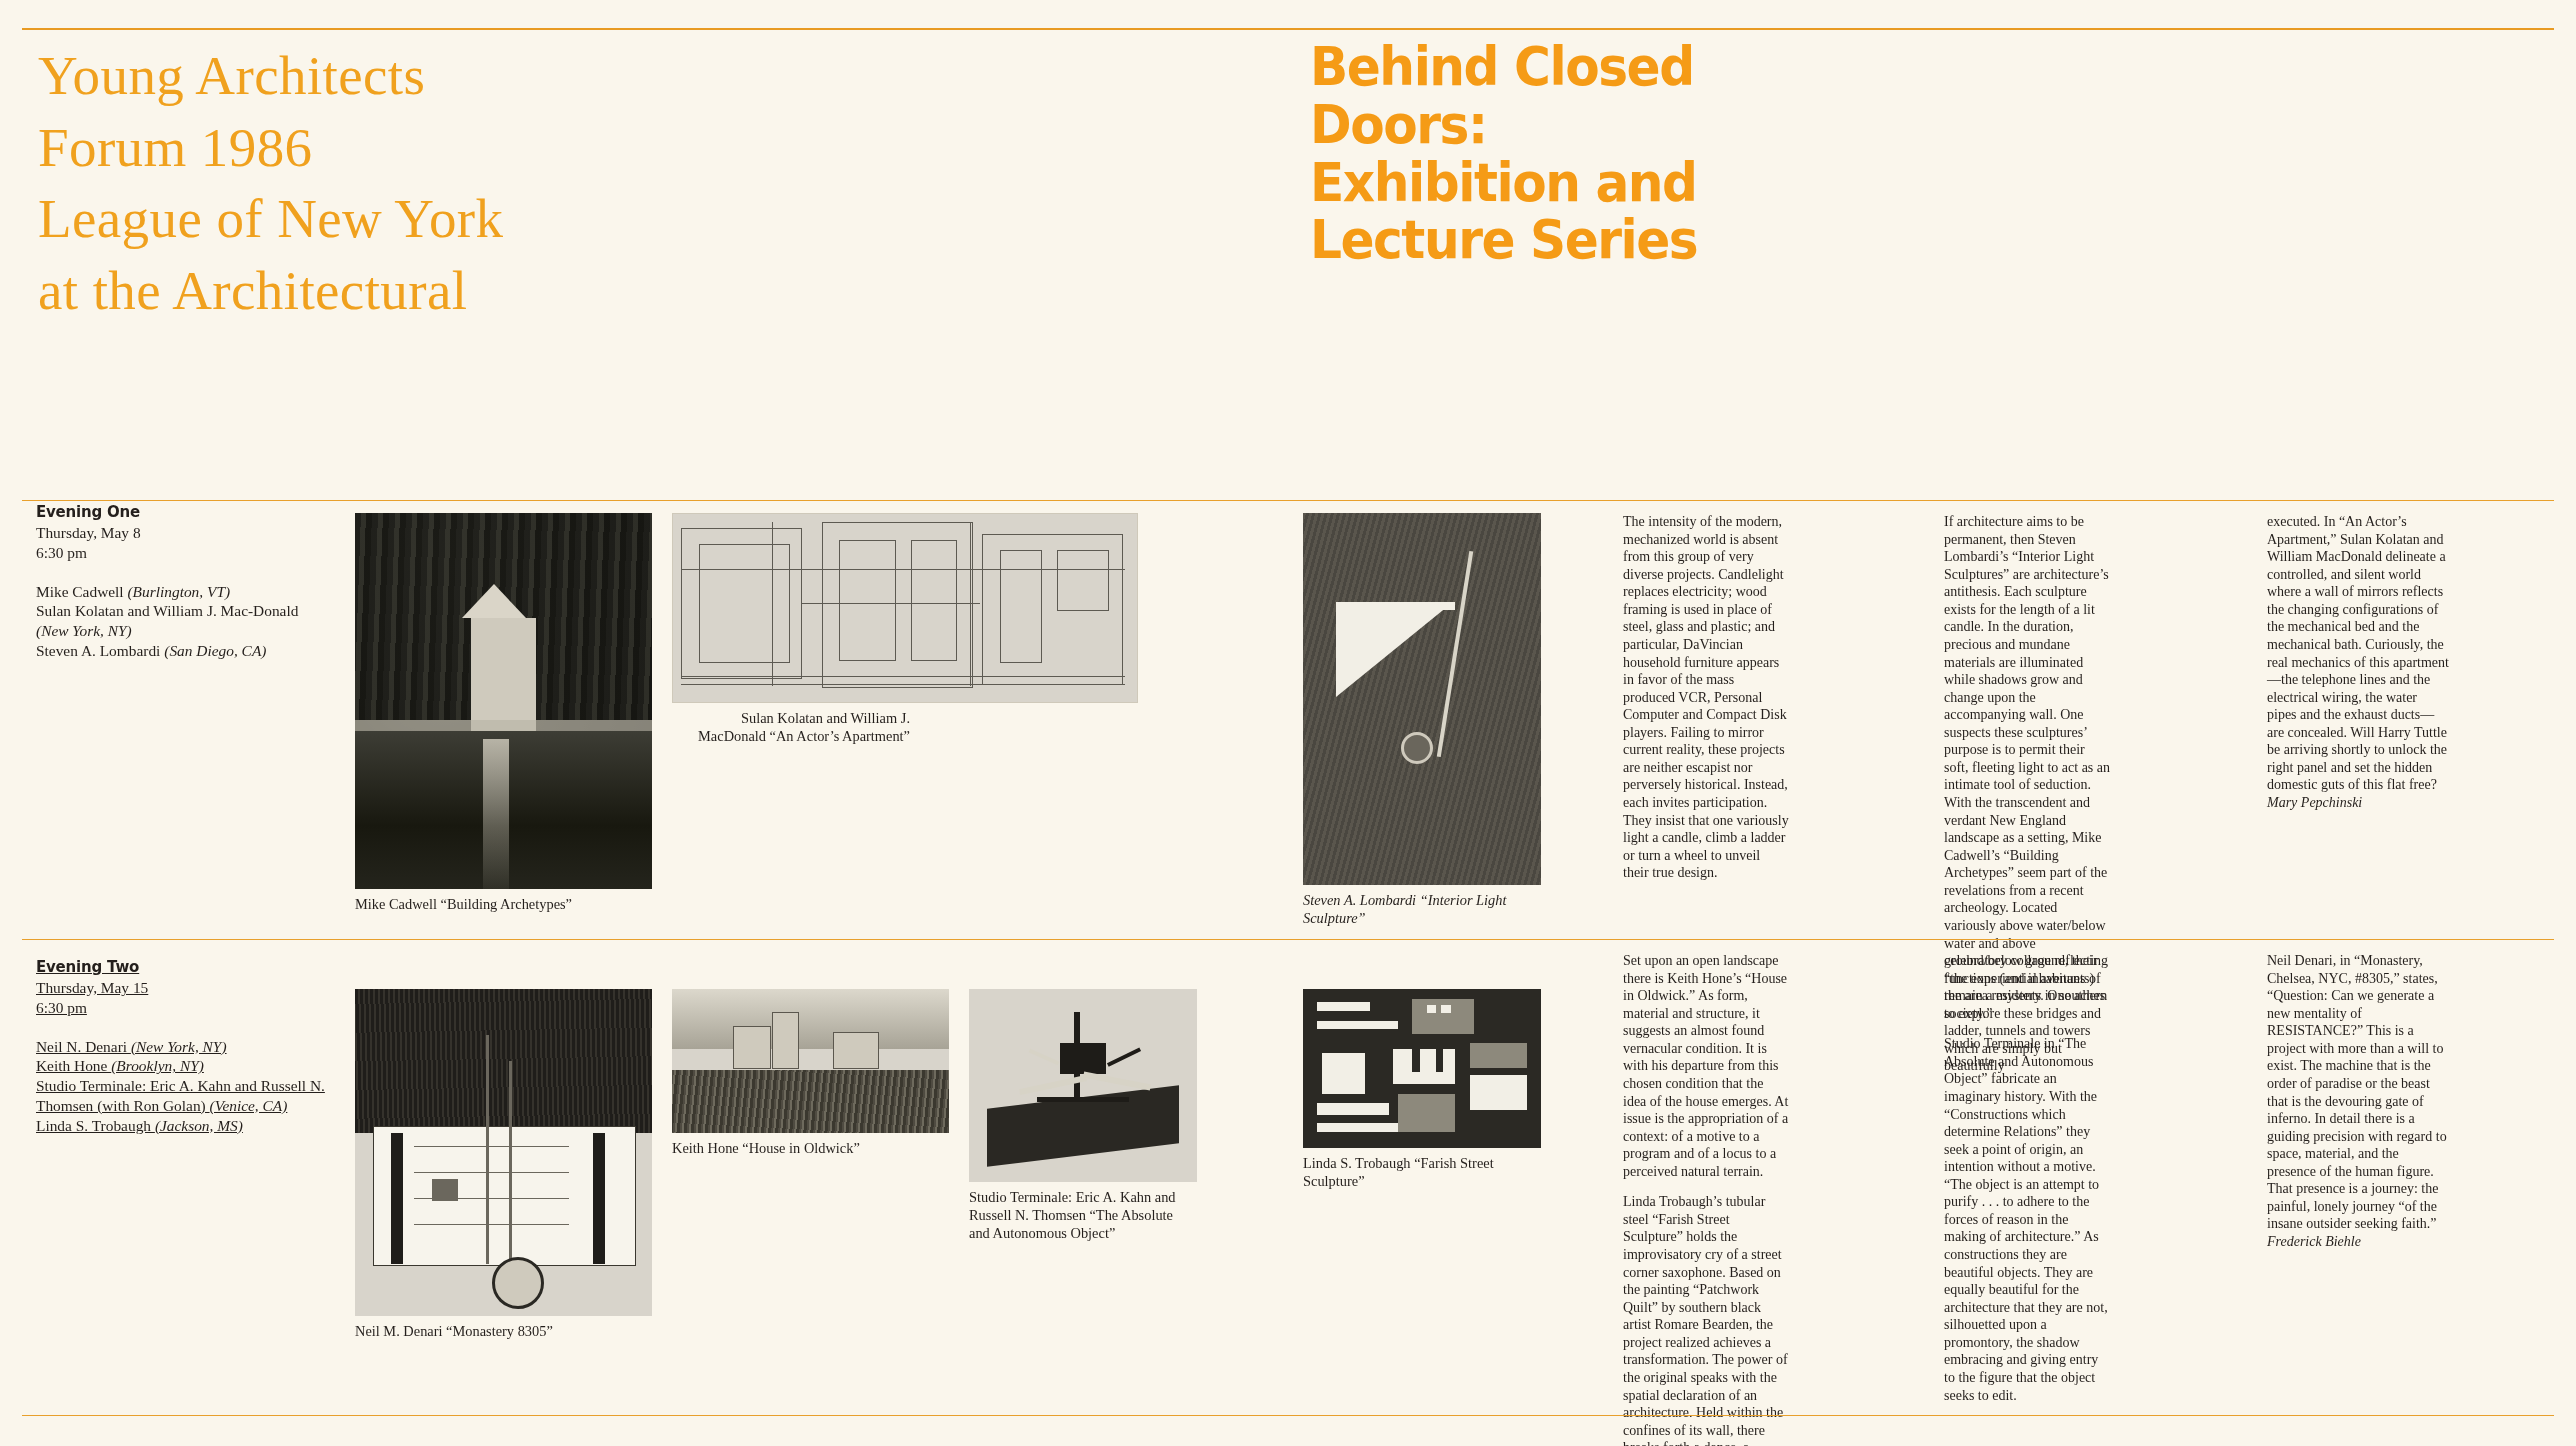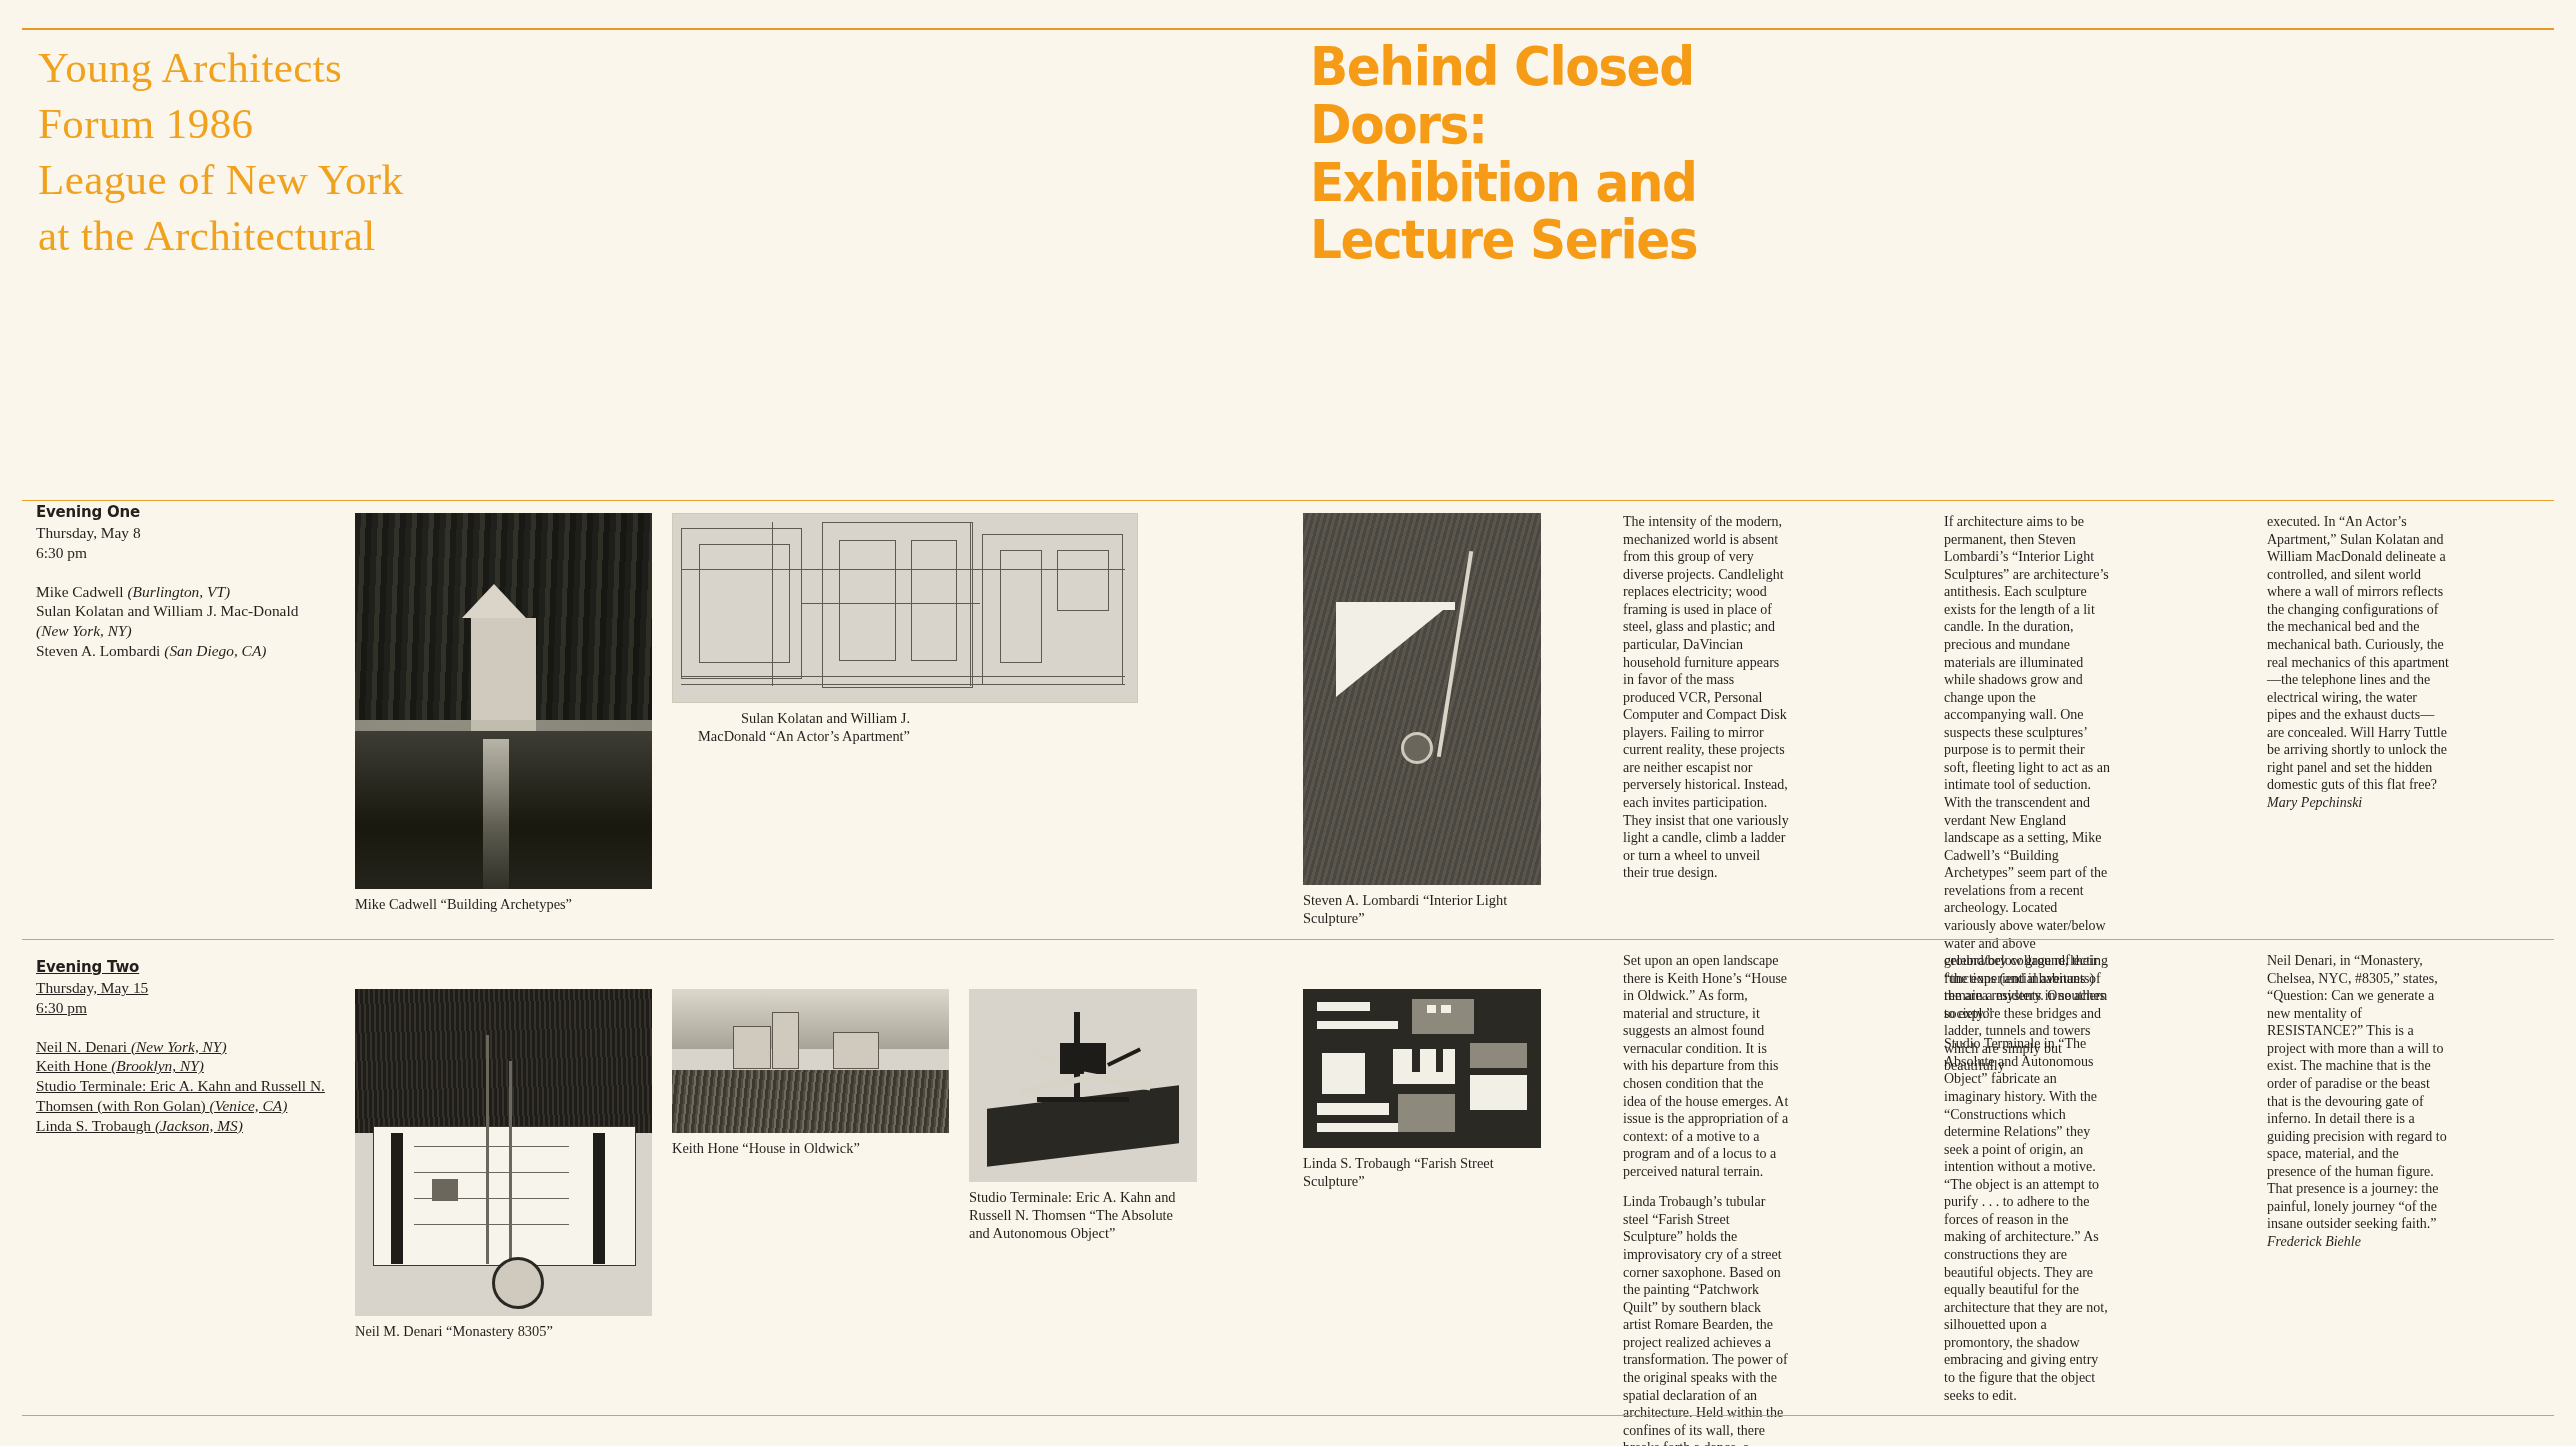--- a/index.html
+++ b/index.html
@@ -5,21 +5,21 @@
   html,body{margin:0;padding:0;background:#faf6ec;}
   body{width:2576px;height:1447px;font-family:"Liberation Serif",serif;color:#241f1c;overflow:hidden;}
   .poster{position:relative;width:2576px;height:1447px;background:#faf6ec;}
 
   .rule{position:absolute;left:22px;right:22px;height:0;border-top:2px solid #e89a22;}
   .rule.thin{border-top:1.5px solid #e8a02c;}
 
   
   .header{position:absolute;top:30px;left:0;width:100%;height:258px;}
   .title-serif{position:absolute;left:38px;top:10px;font-family:"Liberation Serif",serif;
-    color:#f0a11e;font-size:43px;line-height:1.30;letter-spacing:0.4px;}
+    color:#f0a11e;font-size:55px;line-height:1.30;letter-spacing:0.4px;}
   .title-serif div{white-space:nowrap;}
   .title-sans{position:absolute;left:1310px;top:8px;font-family:"DejaVu Sans",sans-serif;
     color:#f59b16;font-weight:bold;font-size:54px;line-height:1.07;letter-spacing:-1.6px;
     transform:scaleX(.93);transform-origin:left top;}
   .title-sans div{white-space:nowrap;}
 
   
   .section{position:absolute;left:0;width:100%;}
 
   .meta{position:absolute;left:36px;width:297px;font-size:15.4px;line-height:1.28;}
@@ -164,21 +164,21 @@
         <div class="l" style="left:8px;top:162px;width:444px;height:1px;"></div>
         <div class="l" style="left:8px;top:170px;width:444px;height:1px;"></div>
         <div class="l" style="left:99px;top:8px;width:1px;height:164px;"></div>
         <div class="l" style="left:297px;top:8px;width:1px;height:164px;"></div>
         <div class="l" style="left:8px;top:55px;width:444px;height:1px;"></div>
         <div class="l" style="left:129px;top:89px;width:178px;height:1px;"></div>
       </div>
       <div class="cap" style="width:238px;text-align:right;">Sulan Kolatan and William J. MacDonald “An Actor’s Apartment”</div>
     </div>
 
-    <div class="fig" style="left:1303px;top:13px;width:238px;">
+    <div class="fig" style="left:1303px;top:13px;width:238px;font-style:italic;">
       <div class="ph img-lamp" style="height:372px;">
         <div class="wall"></div>
         <div class="cone"></div>
           <div class="cone2"></div>
         <div class="blade"></div>
           <div class="disc"></div>
       </div>
       <div class="cap">Steven A. Lombardi “Interior Light Sculpture”</div>
     </div>
 

